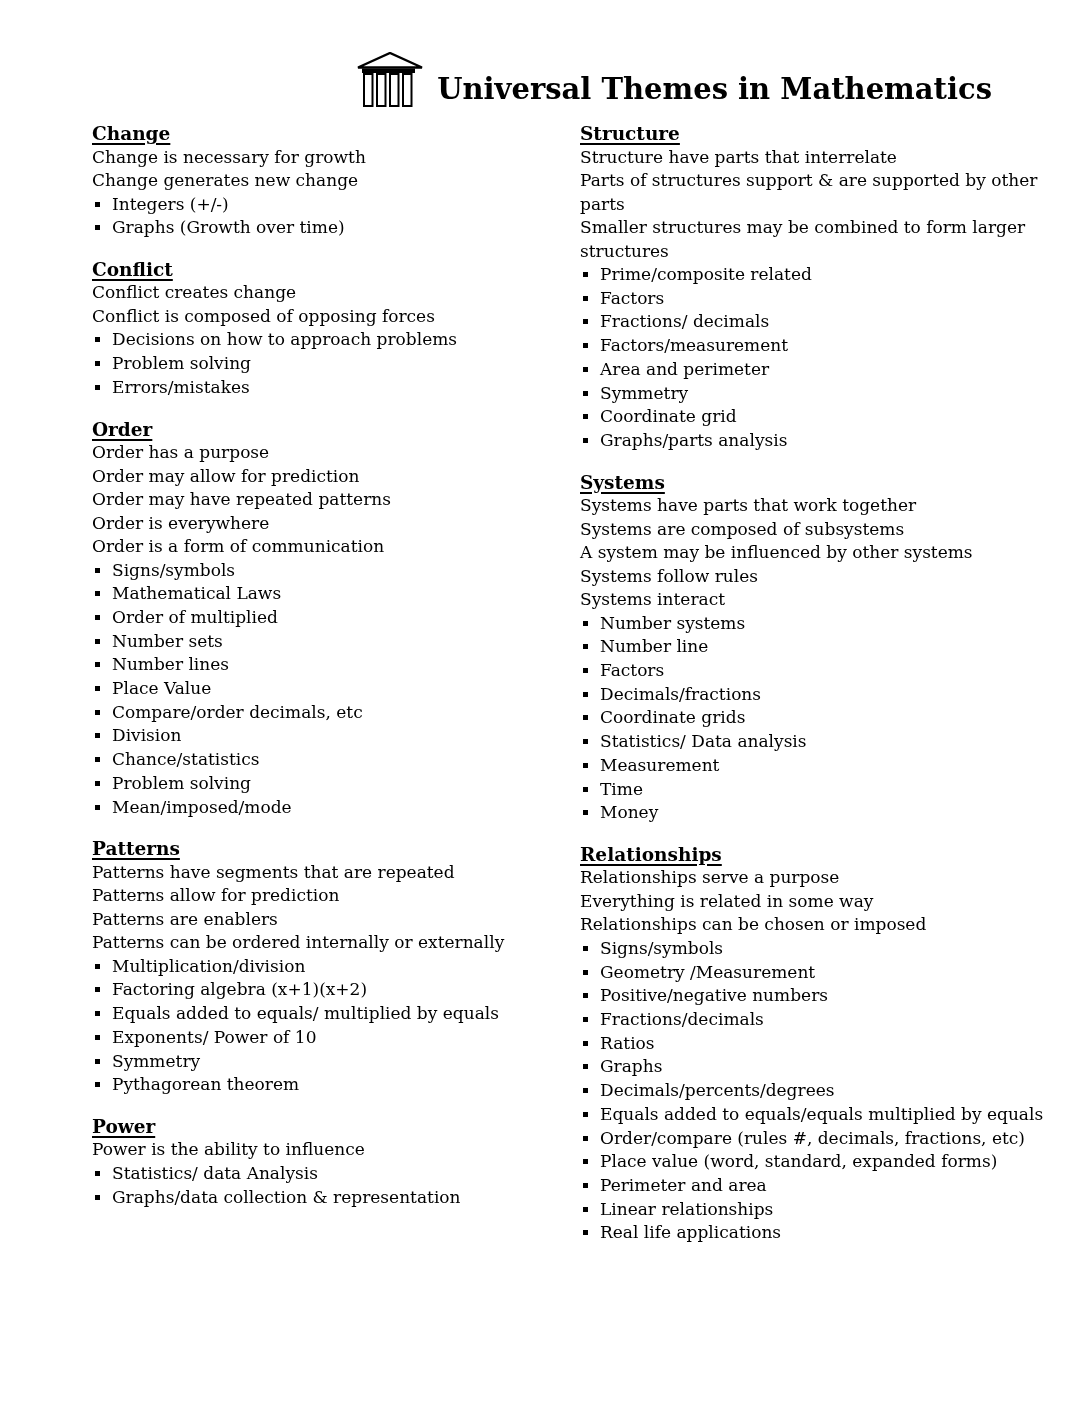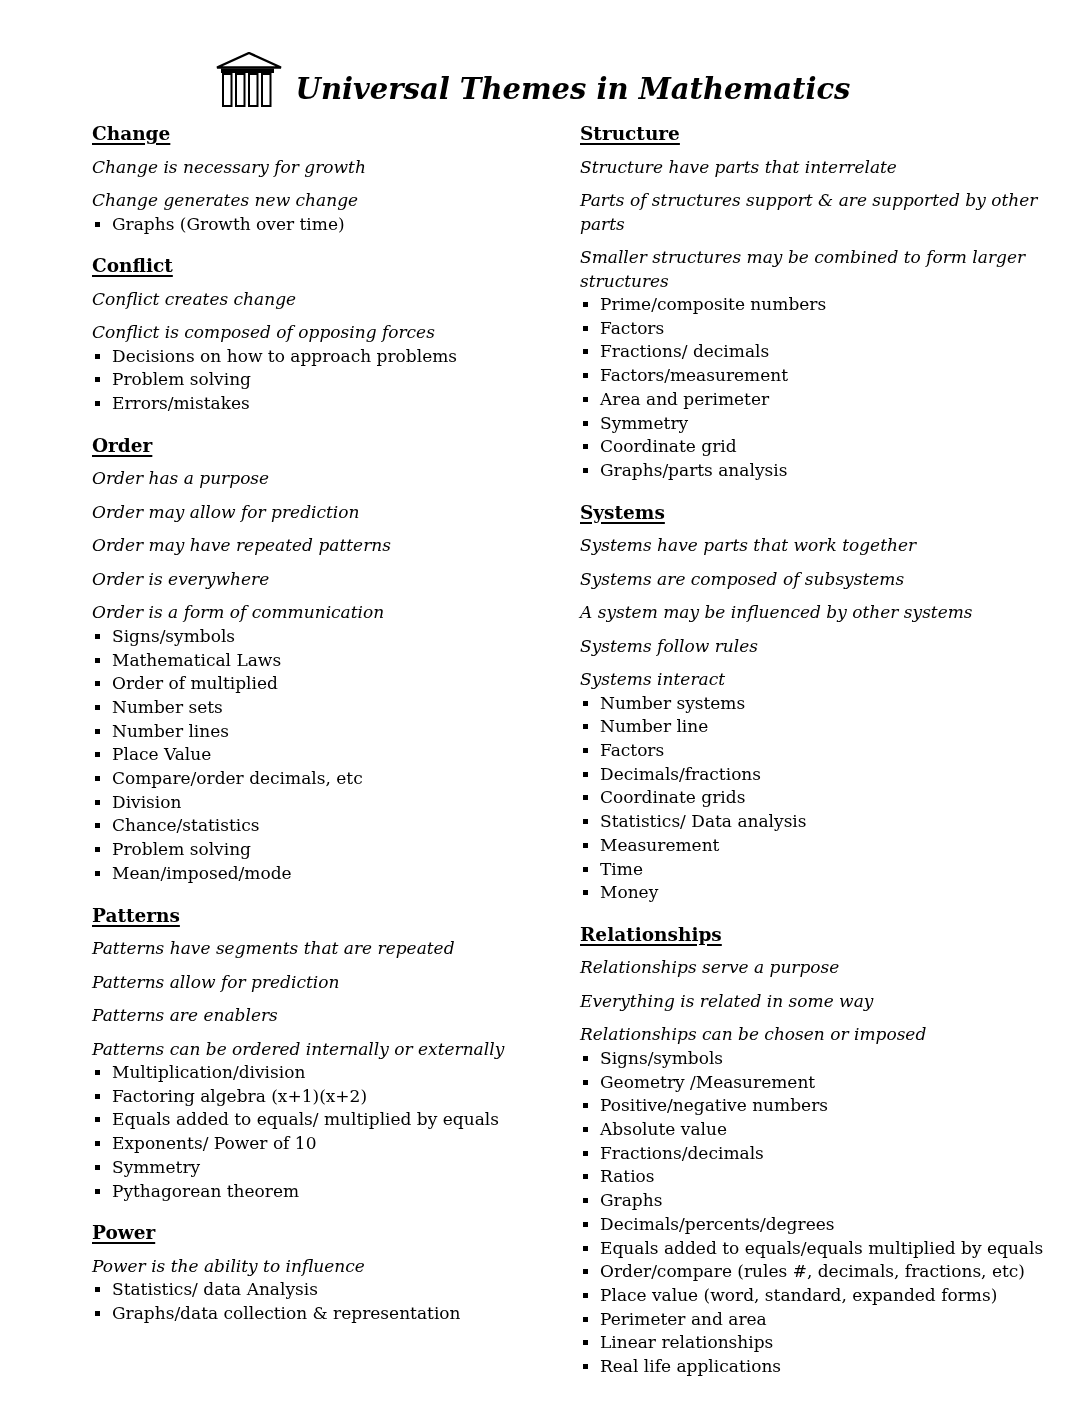--- a/index.html
+++ b/index.html
@@ -13,26 +13,25 @@
   }
   .page {
     width: 1088px;
     height: 1408px;
     background: #ffffff;
     padding: 50px 0 0 92px;
   }
   .doc-header {
     display: flex;
     align-items: flex-end;
-    justify-content: center;
+    justify-content: flex-end;
     gap: 12px;
     width: 920px;
     margin-left: -20px;
     height: 58px;
-    font-style: italic;
   }
   .temple { width: 70px; height: 56px; flex: 0 0 auto; }
   .doc-title {
     font-size: 29px;
     font-weight: bold;
     line-height: 1.1;
     white-space: nowrap;
     padding-bottom: 2px;
   }
   .columns {
@@ -45,24 +44,22 @@
   .theme-section { margin-bottom: 18px; }
   .section-heading {
     font-size: 18.5px;
     font-weight: bold;
     text-decoration: underline;
     text-underline-offset: 3px;
     text-decoration-thickness: 2px;
     line-height: 23.5px;
   }
   .statement {
-    font-style: italic;
     font-size: 17px;
     line-height: 23.5px;
-    margin-top: 10px;
   }
   .bullet-list { list-style: none; }
   .bullet-item {
     font-size: 17px;
     line-height: 23.7px;
     padding-left: 20px;
     position: relative;
   }
   .bullet-item::before {
     content: "";
@@ -91,20 +88,21 @@
     <h1 class="doc-title">Universal Themes in Mathematics</h1>
   </div>
 
   <div class="columns">
     <div class="col col-left">
         <section class="theme-section">
           <h2 class="section-heading">Change</h2>
           <p class="statement">Change is necessary for growth</p>
           <p class="statement">Change generates new change</p>
           <ul class="bullet-list">
+            <li class="bullet-item">Integers (+/-)</li>
             <li class="bullet-item">Graphs (Growth over time)</li>
           </ul>
         </section>
         <section class="theme-section">
           <h2 class="section-heading">Conflict</h2>
           <p class="statement">Conflict creates change</p>
           <p class="statement">Conflict is composed of opposing forces</p>
           <ul class="bullet-list">
             <li class="bullet-item">Decisions on how to approach problems</li>
             <li class="bullet-item">Problem solving</li>
@@ -156,21 +154,21 @@
           </ul>
         </section>
       </div>
     <div class="col col-right">
         <section class="theme-section">
           <h2 class="section-heading">Structure</h2>
           <p class="statement">Structure have parts that interrelate</p>
           <p class="statement">Parts of structures support &amp; are supported by other parts</p>
           <p class="statement">Smaller structures may be combined to form larger structures</p>
           <ul class="bullet-list">
-            <li class="bullet-item">Prime/composite numbers</li>
+            <li class="bullet-item">Prime/composite related</li>
             <li class="bullet-item">Factors</li>
             <li class="bullet-item">Fractions/ decimals</li>
             <li class="bullet-item">Factors/measurement</li>
             <li class="bullet-item">Area and perimeter</li>
             <li class="bullet-item">Symmetry</li>
             <li class="bullet-item">Coordinate grid</li>
             <li class="bullet-item">Graphs/parts analysis</li>
           </ul>
         </section>
         <section class="theme-section">
@@ -194,21 +192,20 @@
         </section>
         <section class="theme-section">
           <h2 class="section-heading">Relationships</h2>
           <p class="statement">Relationships serve a purpose</p>
           <p class="statement">Everything is related in some way</p>
           <p class="statement">Relationships can be chosen or imposed</p>
           <ul class="bullet-list">
             <li class="bullet-item">Signs/symbols</li>
             <li class="bullet-item">Geometry /Measurement</li>
             <li class="bullet-item">Positive/negative numbers</li>
-            <li class="bullet-item">Absolute value</li>
             <li class="bullet-item">Fractions/decimals</li>
             <li class="bullet-item">Ratios</li>
             <li class="bullet-item">Graphs</li>
             <li class="bullet-item">Decimals/percents/degrees</li>
             <li class="bullet-item">Equals added to equals/equals multiplied by equals</li>
             <li class="bullet-item">Order/compare (rules #, decimals, fractions, etc)</li>
             <li class="bullet-item">Place value (word, standard, expanded forms)</li>
             <li class="bullet-item">Perimeter and area</li>
             <li class="bullet-item">Linear relationships</li>
             <li class="bullet-item">Real life applications</li>

